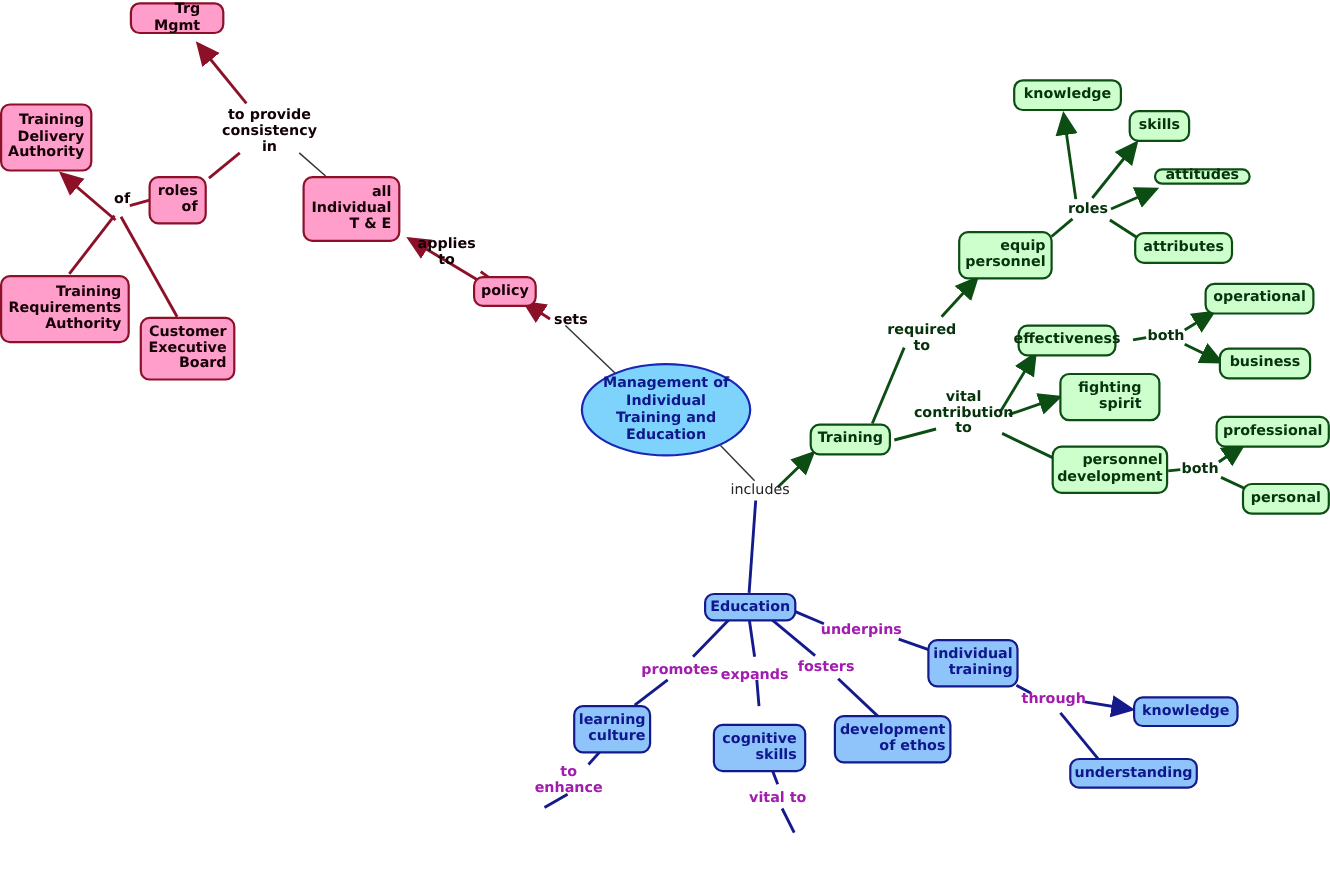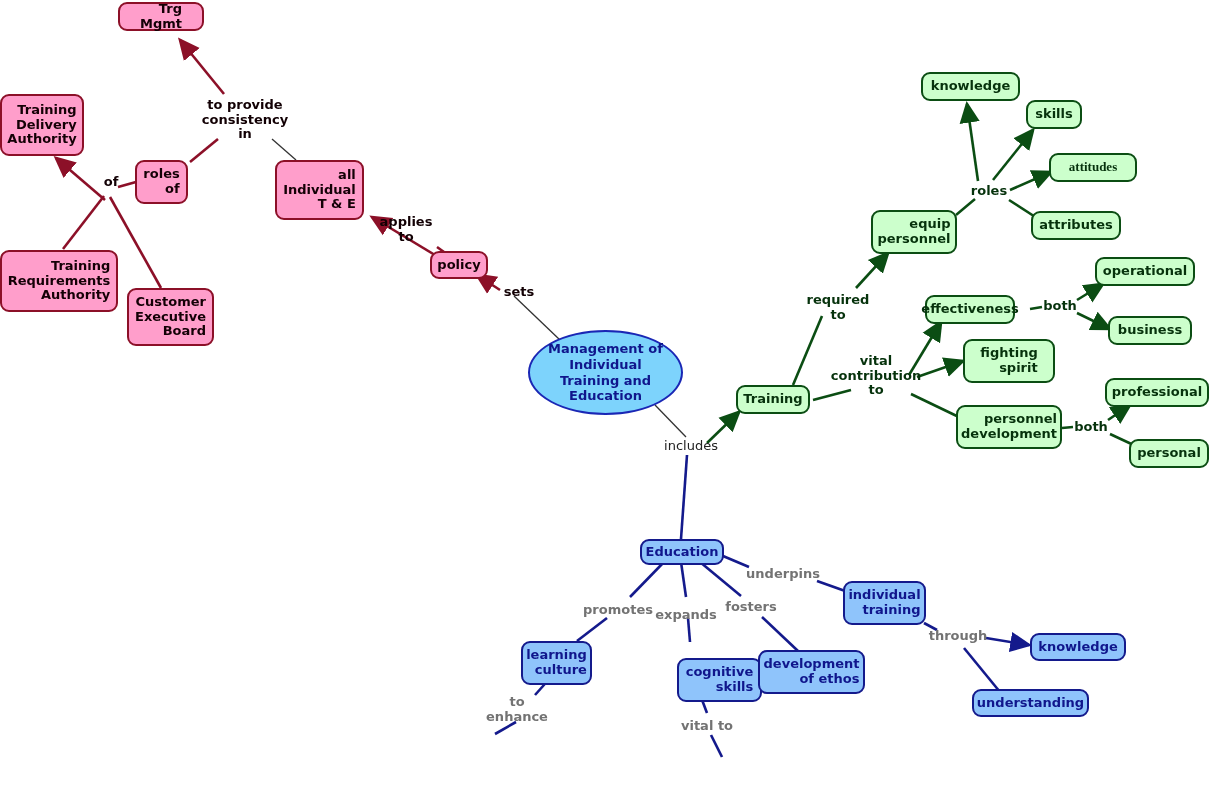--- a/index.html
+++ b/index.html
@@ -63,21 +63,21 @@
     position:absolute;
     text-align:center;
     font-weight:bold;
     font-size:13px;
     line-height:1.12;
     white-space:pre-line;
     transform:translate(-50%,-50%);
   }
   .lbl.pinkL{color:#120004;}
   .lbl.greenL{color:#06320c;}
-  .lbl.blueL{color:#737373;}
+  .lbl.blueL{color:#a21caf;}
   .lbl.plain{color:#222222;font-weight:normal;font-size:13px;}
 </style>
 </head>
 <body>
 
 <div id="canvas">
 
   <svg id="links" xmlns="http://www.w3.org/2000/svg">
     <defs>
       <marker id="ar-red" markerWidth="9" markerHeight="9" refX="7.2" refY="4.5" orient="auto" markerUnits="strokeWidth">
@@ -188,21 +188,21 @@
 
   <div class="node green" style="left:736px;top:385px;width:74px;height:29px;">Training</div>
 
   <div class="node green" style="left:871px;top:210px;width:86px;height:44px;">equip
 personnel</div>
 
   <div class="node green" style="left:921px;top:72px;width:99px;height:29px;">knowledge</div>
 
   <div class="node green" style="left:1026px;top:100px;width:56px;height:29px;">skills</div>
 
-  <div class="node green" style="left:1049px;top:153px;width:88px;height:29px;font-family:Liberation Serif, serif;">attitudes</div>
+  <div class="node green" style="left:1049px;top:153px;width:88px;height:15px;">attitudes</div>
 
   <div class="node green" style="left:1031px;top:211px;width:90px;height:29px;">attributes</div>
 
   <div class="node green" style="left:925px;top:295px;width:90px;height:29px;">effectiveness</div>
 
   <div class="node green" style="left:1095px;top:257px;width:100px;height:29px;">operational</div>
 
   <div class="node green" style="left:1108px;top:316px;width:84px;height:29px;">business</div>
 
   <div class="node green" style="left:963px;top:339px;width:92px;height:44px;">fighting
@@ -214,21 +214,21 @@
   <div class="node green" style="left:1105px;top:378px;width:104px;height:29px;">professional</div>
 
   <div class="node green" style="left:1129px;top:439px;width:80px;height:29px;">personal</div>
 
   <div class="node blue" style="left:640px;top:539px;width:84px;height:26px;">Education</div>
 
   <div class="node blue" style="left:521px;top:641px;width:71px;height:44px;">learning
 culture</div>
 
 
-  <div class="node blue" style="left:648px;top:658px;width:85px;height:44px;margin-left:29px;">cognitive
+  <div class="node blue" style="left:648px;top:658px;width:85px;height:44px;">cognitive
 skills</div>
 
 
   <div class="node blue" style="left:758px;top:650px;width:107px;height:44px;">development
 of ethos</div>
 
   <div class="node blue" style="left:843px;top:581px;width:83px;height:44px;">individual
 training</div>
 
   <div class="node blue" style="left:1030px;top:633px;width:96px;height:28px;">knowledge</div>

